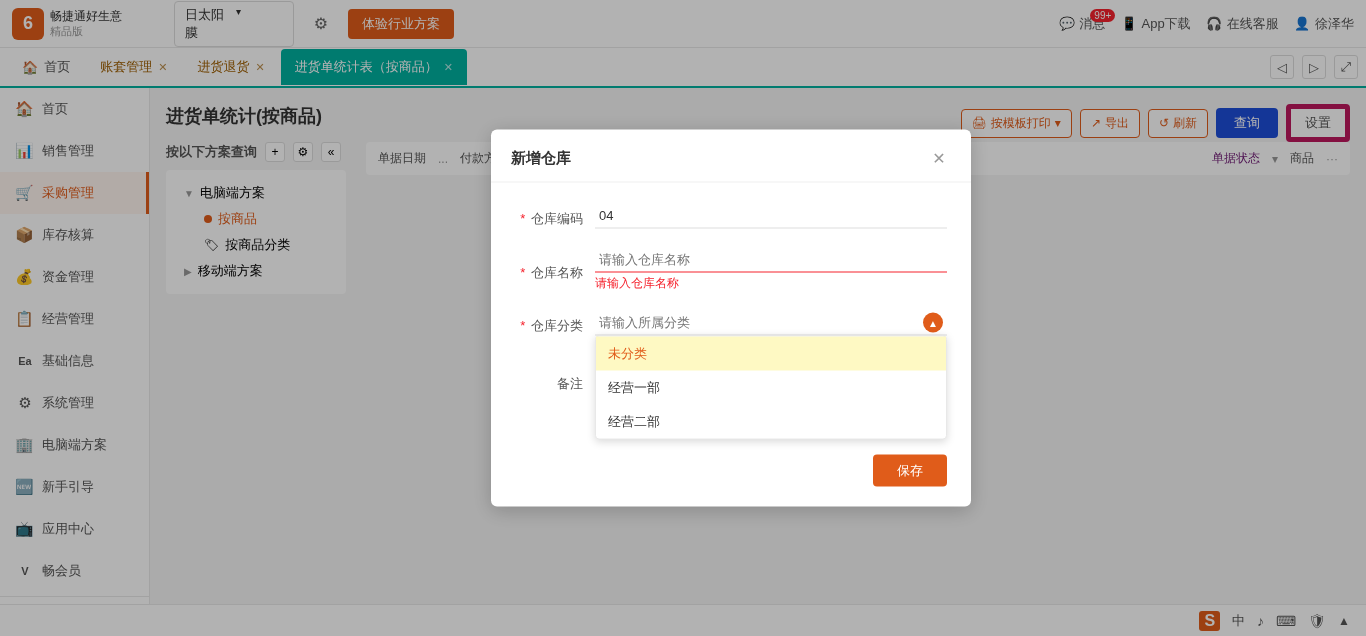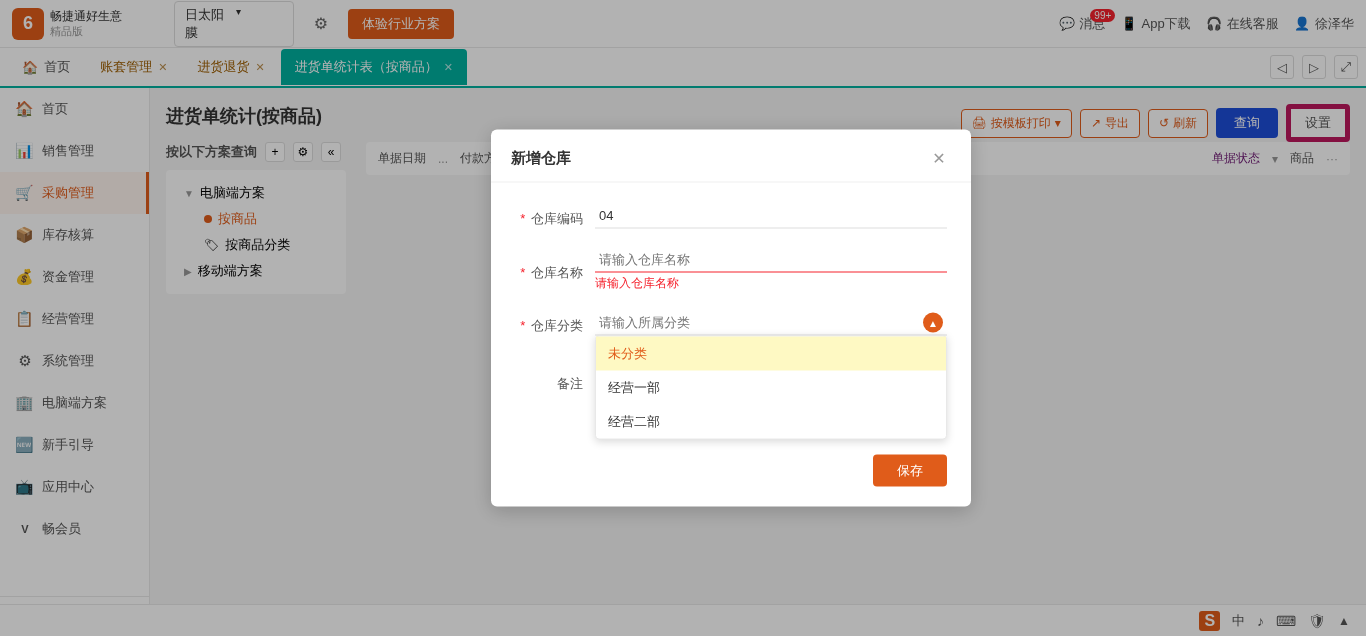--- a/index.html
+++ b/index.html
@@ -179,20 +179,24 @@
     </div>
     <div class="sidebar-item">
       <span class="sidebar-icon">💰</span>
       <span>资金管理</span>
     </div>
     <div class="sidebar-item">
       <span class="sidebar-icon">📋</span>
       <span>经营管理</span>
     </div>
     <div class="sidebar-item">
+      <span class="sidebar-icon" style="font-size:11px;font-weight:bold;color:#555;">Ea</span>
+      <span>基础信息</span>
+    </div>
+    <div class="sidebar-item">
       <span class="sidebar-icon">⚙</span>
       <span>系统管理</span>
     </div>
     <div class="sidebar-item">
       <span class="sidebar-icon">🏢</span>
       <span>电脑端方案</span>
     </div>
     <div class="sidebar-item">
       <span class="sidebar-icon">🆕</span>
       <span>新手引导</span>

